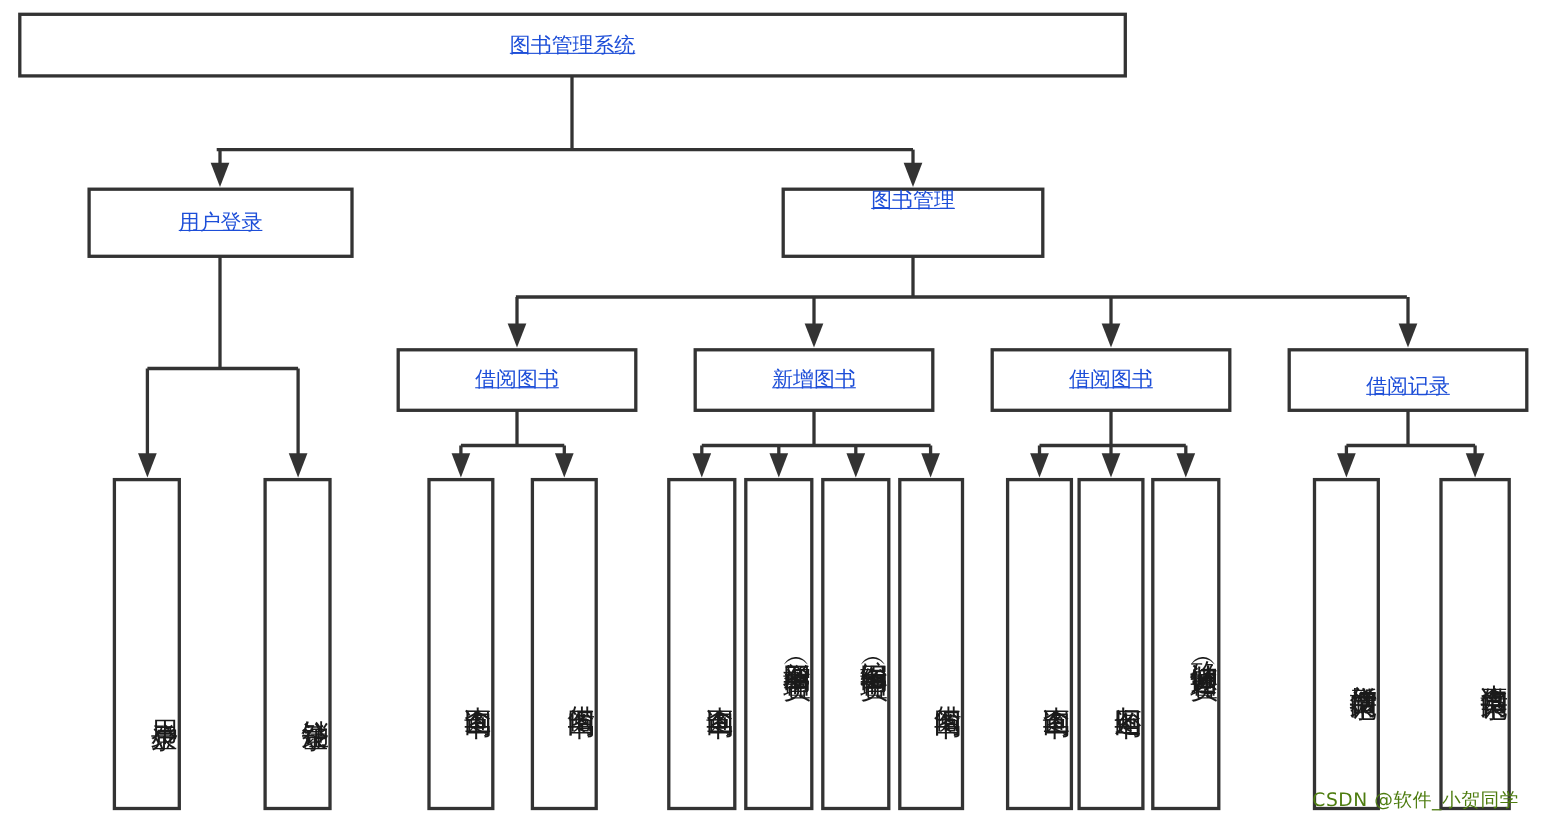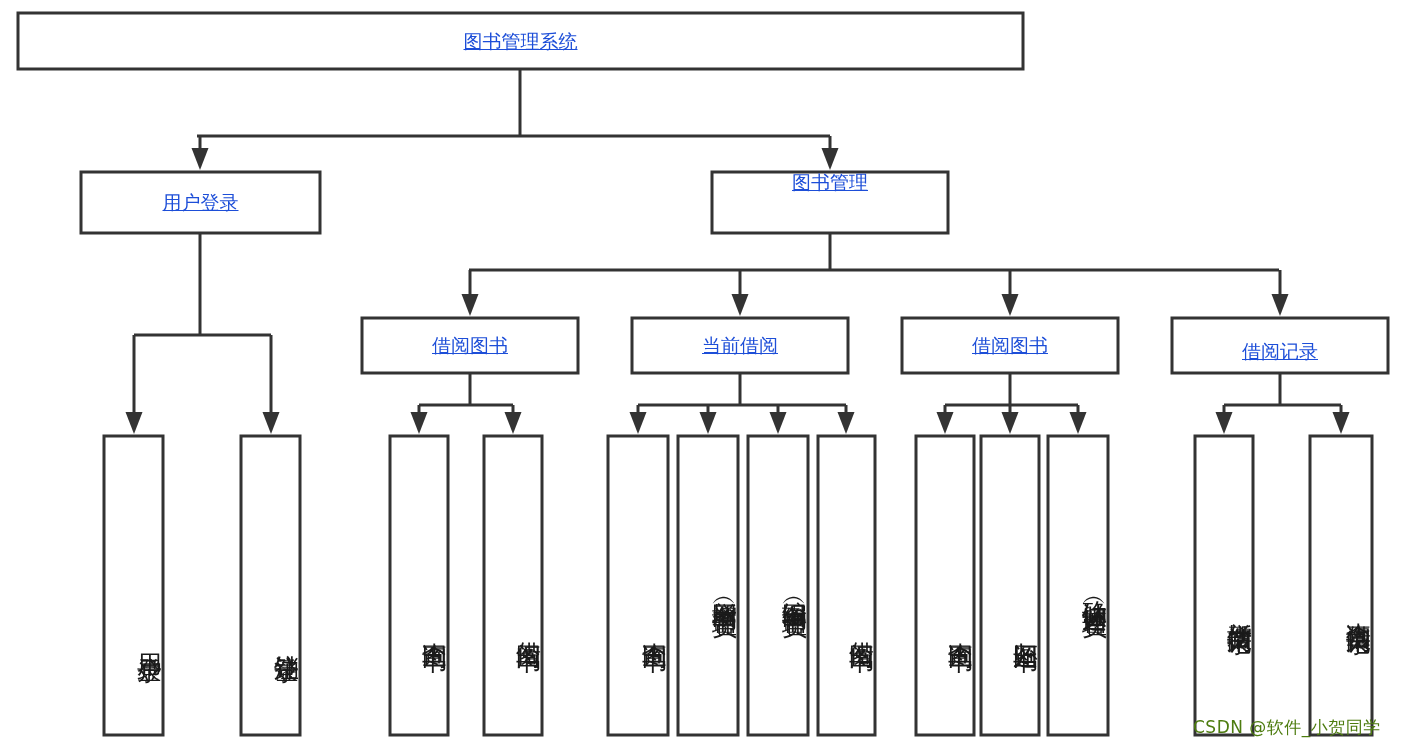--- a/index.html
+++ b/index.html
@@ -149,21 +149,21 @@
       <rect x="981" y="436" width="58" height="299" class="node-box"></rect>
       <rect x="1048" y="436" width="60" height="299" class="node-box"></rect>
       <rect x="1195" y="436" width="58" height="299" class="node-box"></rect>
       <rect x="1310" y="436" width="62" height="299" class="node-box"></rect>
     </svg>
   <div id="labels-layer">
       <div class="node-label-h" style="left: 18px; top: 13px; width: 1005px; height: 56px;">图书管理系统</div>
       <div class="node-label-h" style="left: 81px; top: 172px; width: 239px; height: 61px;">用户登录</div>
       <div class="node-label-h" style="left: 712px; top: 160px; width: 236px; height: 44px; text-align: right;">图书管理</div>
       <div class="node-label-h" style="left: 362px; top: 318px; width: 216px; height: 55px;">借阅图书</div>
-      <div class="node-label-h" style="left: 632px; top: 318px; width: 216px; height: 55px;">当前借阅</div>
+      <div class="node-label-h" style="left: 632px; top: 318px; width: 216px; height: 55px;">新增图书</div>
       <div class="node-label-h" style="left: 902px; top: 318px; width: 216px; height: 55px;">借阅图书</div>
       <div class="node-label-h" style="left: 1172px; top: 318px; width: 216px; height: 66px;">借阅记录</div>
       <div class="node-label-v" style="left: 104px; top: 541px; width: 59px; height: 194px;">用户登录</div>
       <div class="node-label-v" style="left: 241px; top: 541px; width: 59px; height: 194px;">注销登录</div>
       <div class="node-label-v" style="left: 390px; top: 516px; width: 58px; height: 219px;">查询图书</div>
       <div class="node-label-v" style="left: 484px; top: 516px; width: 58px; height: 219px;">借阅图书</div>
       <div class="node-label-v" style="left: 608px; top: 516px; width: 60px; height: 219px;">查询图书</div>
       <div class="node-label-v" style="left: 678px; top: 444px; width: 60px; height: 291px;">新增图书（管理员）</div>
       <div class="node-label-v" style="left: 748px; top: 444px; width: 60px; height: 291px;">编辑图书（管理员）</div>
       <div class="node-label-v" style="left: 818px; top: 516px; width: 57px; height: 219px;">借阅图书</div>

